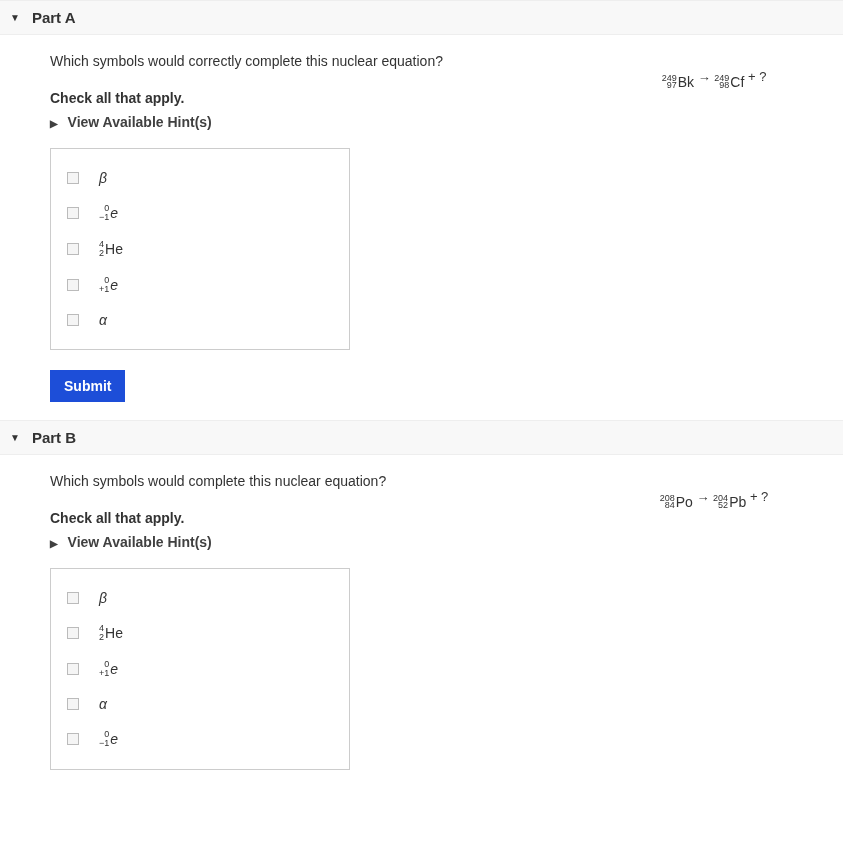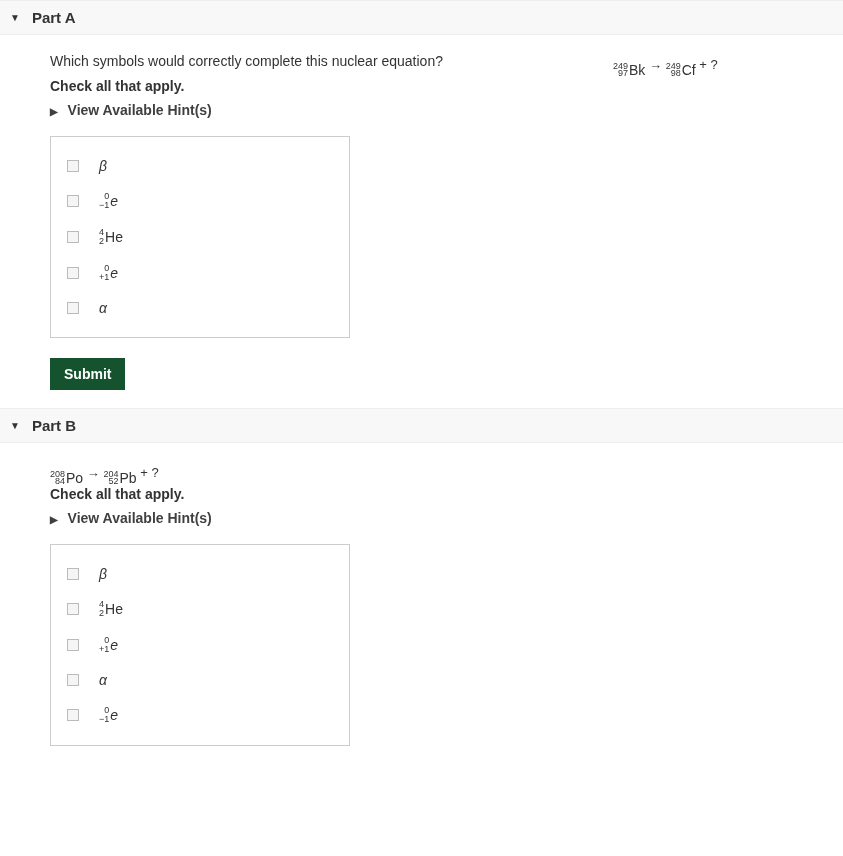--- a/index.html
+++ b/index.html
@@ -1,35 +1,35 @@
 <!DOCTYPE html>
 <html><head>
   <meta charset="utf-8">
   <style>
     * { box-sizing: border-box; margin: 0; padding: 0; }
     body { font-family: Arial, Helvetica, sans-serif; font-size: 14px; color: #333; background: #fff; width: 843px; }
     .part-header { background: #f8f8f8; padding: 8px 10px; border-top: 1px solid #eee; border-bottom: 1px solid #eee; display: flex; align-items: center; }
     .part-header .caret { font-size: 10px; margin-right: 12px; color: #333; }
     .part-header .title { font-weight: bold; font-size: 15px; }
     .content { padding: 18px 0 18px 50px; }
-    .question-row { display: flex; justify-content: space-between; align-items: flex-start; padding-right: 30px; }
+    .question-row { display: flex; justify-content: space-between; align-items: flex-start; padding-right: 24px; }
     .question { color: #333; margin-bottom: 4px; }
-    .equation { font-size: 13px; text-align: left; padding-right: 10px; min-width: 200px; margin-top: 4px; }
+    .equation { font-size: 13px; text-align: center; padding-right: 10px; min-width: 200px; margin-top: 16px; }
     .nuclide-wrap { display: inline-flex; align-items: center; }
     .nuclide-stack { display: inline-flex; flex-direction: column; align-items: flex-end; line-height: 0.8; font-size: 9px; margin-right: 1px; position: relative; }
     .nuclide-sym { font-size: 14px; }
     .instr { font-weight: bold; margin-bottom: 8px; }
     .hints { color: #404040; font-weight: bold; font-size: 14px; margin-bottom: 18px; }
     .hints .tri { font-size: 10px; margin-right: 6px; }
     .answers-box { border: 1px solid #ccc; width: 300px; padding: 12px 10px 12px 10px; margin-bottom: 20px; }
     .answer-row { display: flex; align-items: center; padding: 9px 0; }
     .answer-row .cb { width: 12px; height: 12px; border: 1px solid #bbb; background: #f5f5f5; margin-right: 20px; margin-left: 6px; flex-shrink: 0; }
     .answer-label { font-size: 14px; display: flex; align-items: center; }
     .answer-label .stk { display: inline-flex; flex-direction: column; align-items: flex-end; font-size: 9px; line-height: 9px; margin-right: 1px; }
-    .submit-btn { background: #14532d; color: #fff; border: none; padding: 8px 14px; font-size: 14px; font-weight: bold; cursor: pointer; }
+    .submit-btn { background: #1d4ed8; color: #fff; border: none; padding: 8px 14px; font-size: 14px; font-weight: bold; cursor: pointer; }
     .italic { font-style: italic; }
   </style>
 </head>
 <body>
 
 <div class="part-header">
   <span class="caret">▼</span>
   <span class="title">Part A</span>
 </div>
 <div class="content">
@@ -105,20 +105,21 @@
     </div>
   <button class="submit-btn">Submit</button>
 </div>
 
 <div class="part-header">
   <span class="caret">▼</span>
   <span class="title">Part B</span>
 </div>
 <div class="content">
   <div class="question-row">
+    <div class="question">Which symbols would complete this nuclear equation?</div>
     <div class="equation">
       <span class="nuclide-wrap">
         <span class="nuclide-stack">
           <span>208</span>
           <span>84</span>
         </span>
         <span class="nuclide-sym">Po</span>
       </span>
       <span>→</span>
       <span class="nuclide-wrap">

